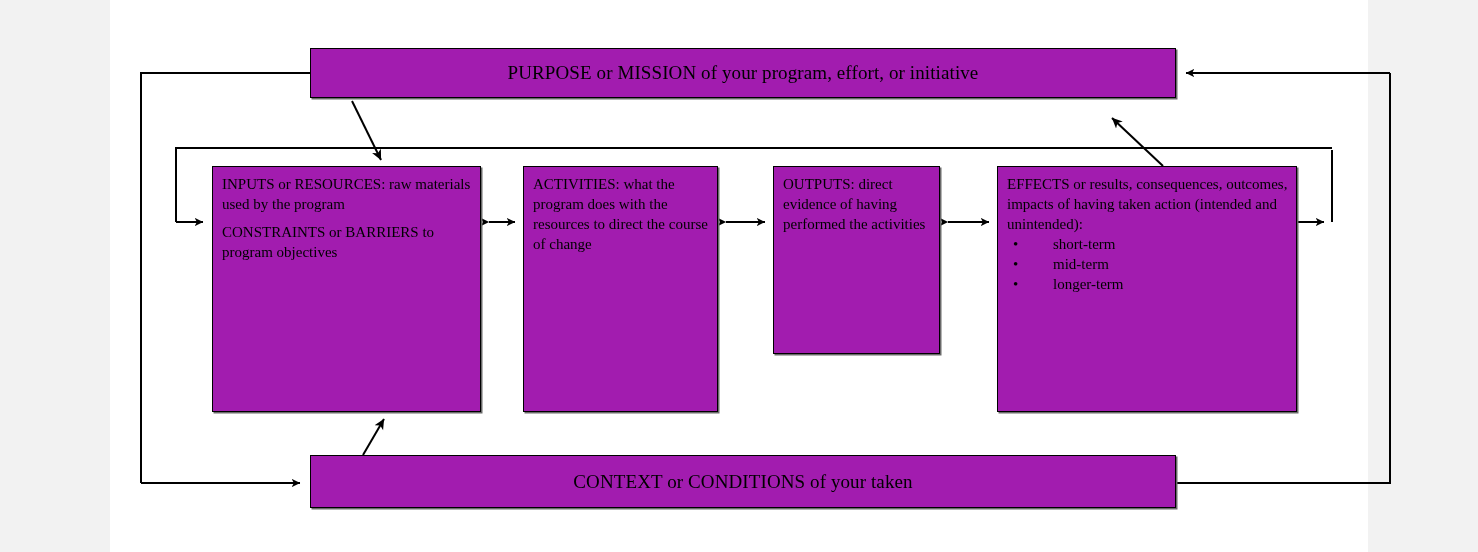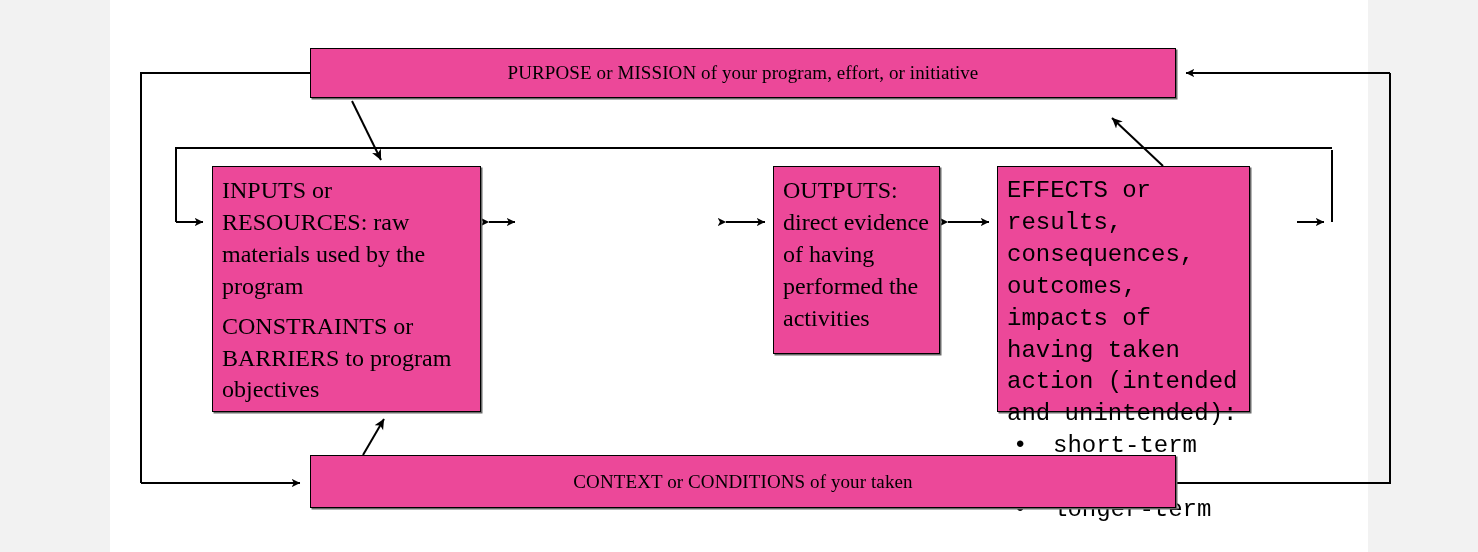--- a/index.html
+++ b/index.html
@@ -24,36 +24,36 @@
 
   #svglayer{
     position:absolute;left:0;top:0;
     width:1478px;height:552px;
     pointer-events:none;
   }
 
   .box{
     position:absolute;
     box-sizing:border-box;
-    background:#ec4899;
+    background:#a21caf;
     border:1px solid #000;
     box-shadow:1.5px 1.5px 0 #6a6a6a;
   }
   .banner{
     display:flex;
     align-items:center;
     justify-content:center;
     text-align:center;
   }
   .banner .txt{font-size:19px;letter-spacing:.1px;}
 
   .col{
     padding:8px 6px 15px 9px;
     line-height:1.33;
-    font-size:24px;
+    font-size:15px;
   }
   .col p{margin:0 0 0 0;}
   .col p.gap{margin-top:8px;}
 
   ul.bullets{
     list-style:none;
     margin:0;padding:0;
   }
   ul.bullets li{
     position:relative;
@@ -132,26 +132,29 @@
 
   <div class="box banner" style="left:310px;top:48px;width:866px;height:50px;">
     <span class="txt">PURPOSE or MISSION of your program, effort, or initiative</span>
   </div>
 
   <div class="box col" style="left:212px;top:166px;width:269px;height:246px;">
     <p>INPUTS or RESOURCES: raw materials used by the program</p>
     <p class="gap">CONSTRAINTS or BARRIERS to program objectives</p>
   </div>
 
+  <div class="box col" style="left:523px;top:166px;width:195px;height:246px;">
+    <p>ACTIVITIES: what the program does with the resources to direct the course of change</p>
+  </div>
 
   <div class="box col" style="left:773px;top:166px;width:167px;height:188px;">
     <p>OUTPUTS: direct evidence of having performed the activities</p>
   </div>
 
-  <div class="box col" style="left:997px;top:166px;width:253px;height:246px;font-family:Liberation Mono, monospace;">
+  <div class="box col" style="left:997px;top:166px;width:300px;height:246px;">
     <p>EFFECTS or results, consequences, outcomes, impacts of having taken action (intended and unintended):</p>
     <ul class="bullets">
       <li>
         <span class="bul">•</span>
         <span>short-term</span>
       </li>
       <li>
         <span class="bul">•</span>
         <span>mid-term</span>
       </li>

